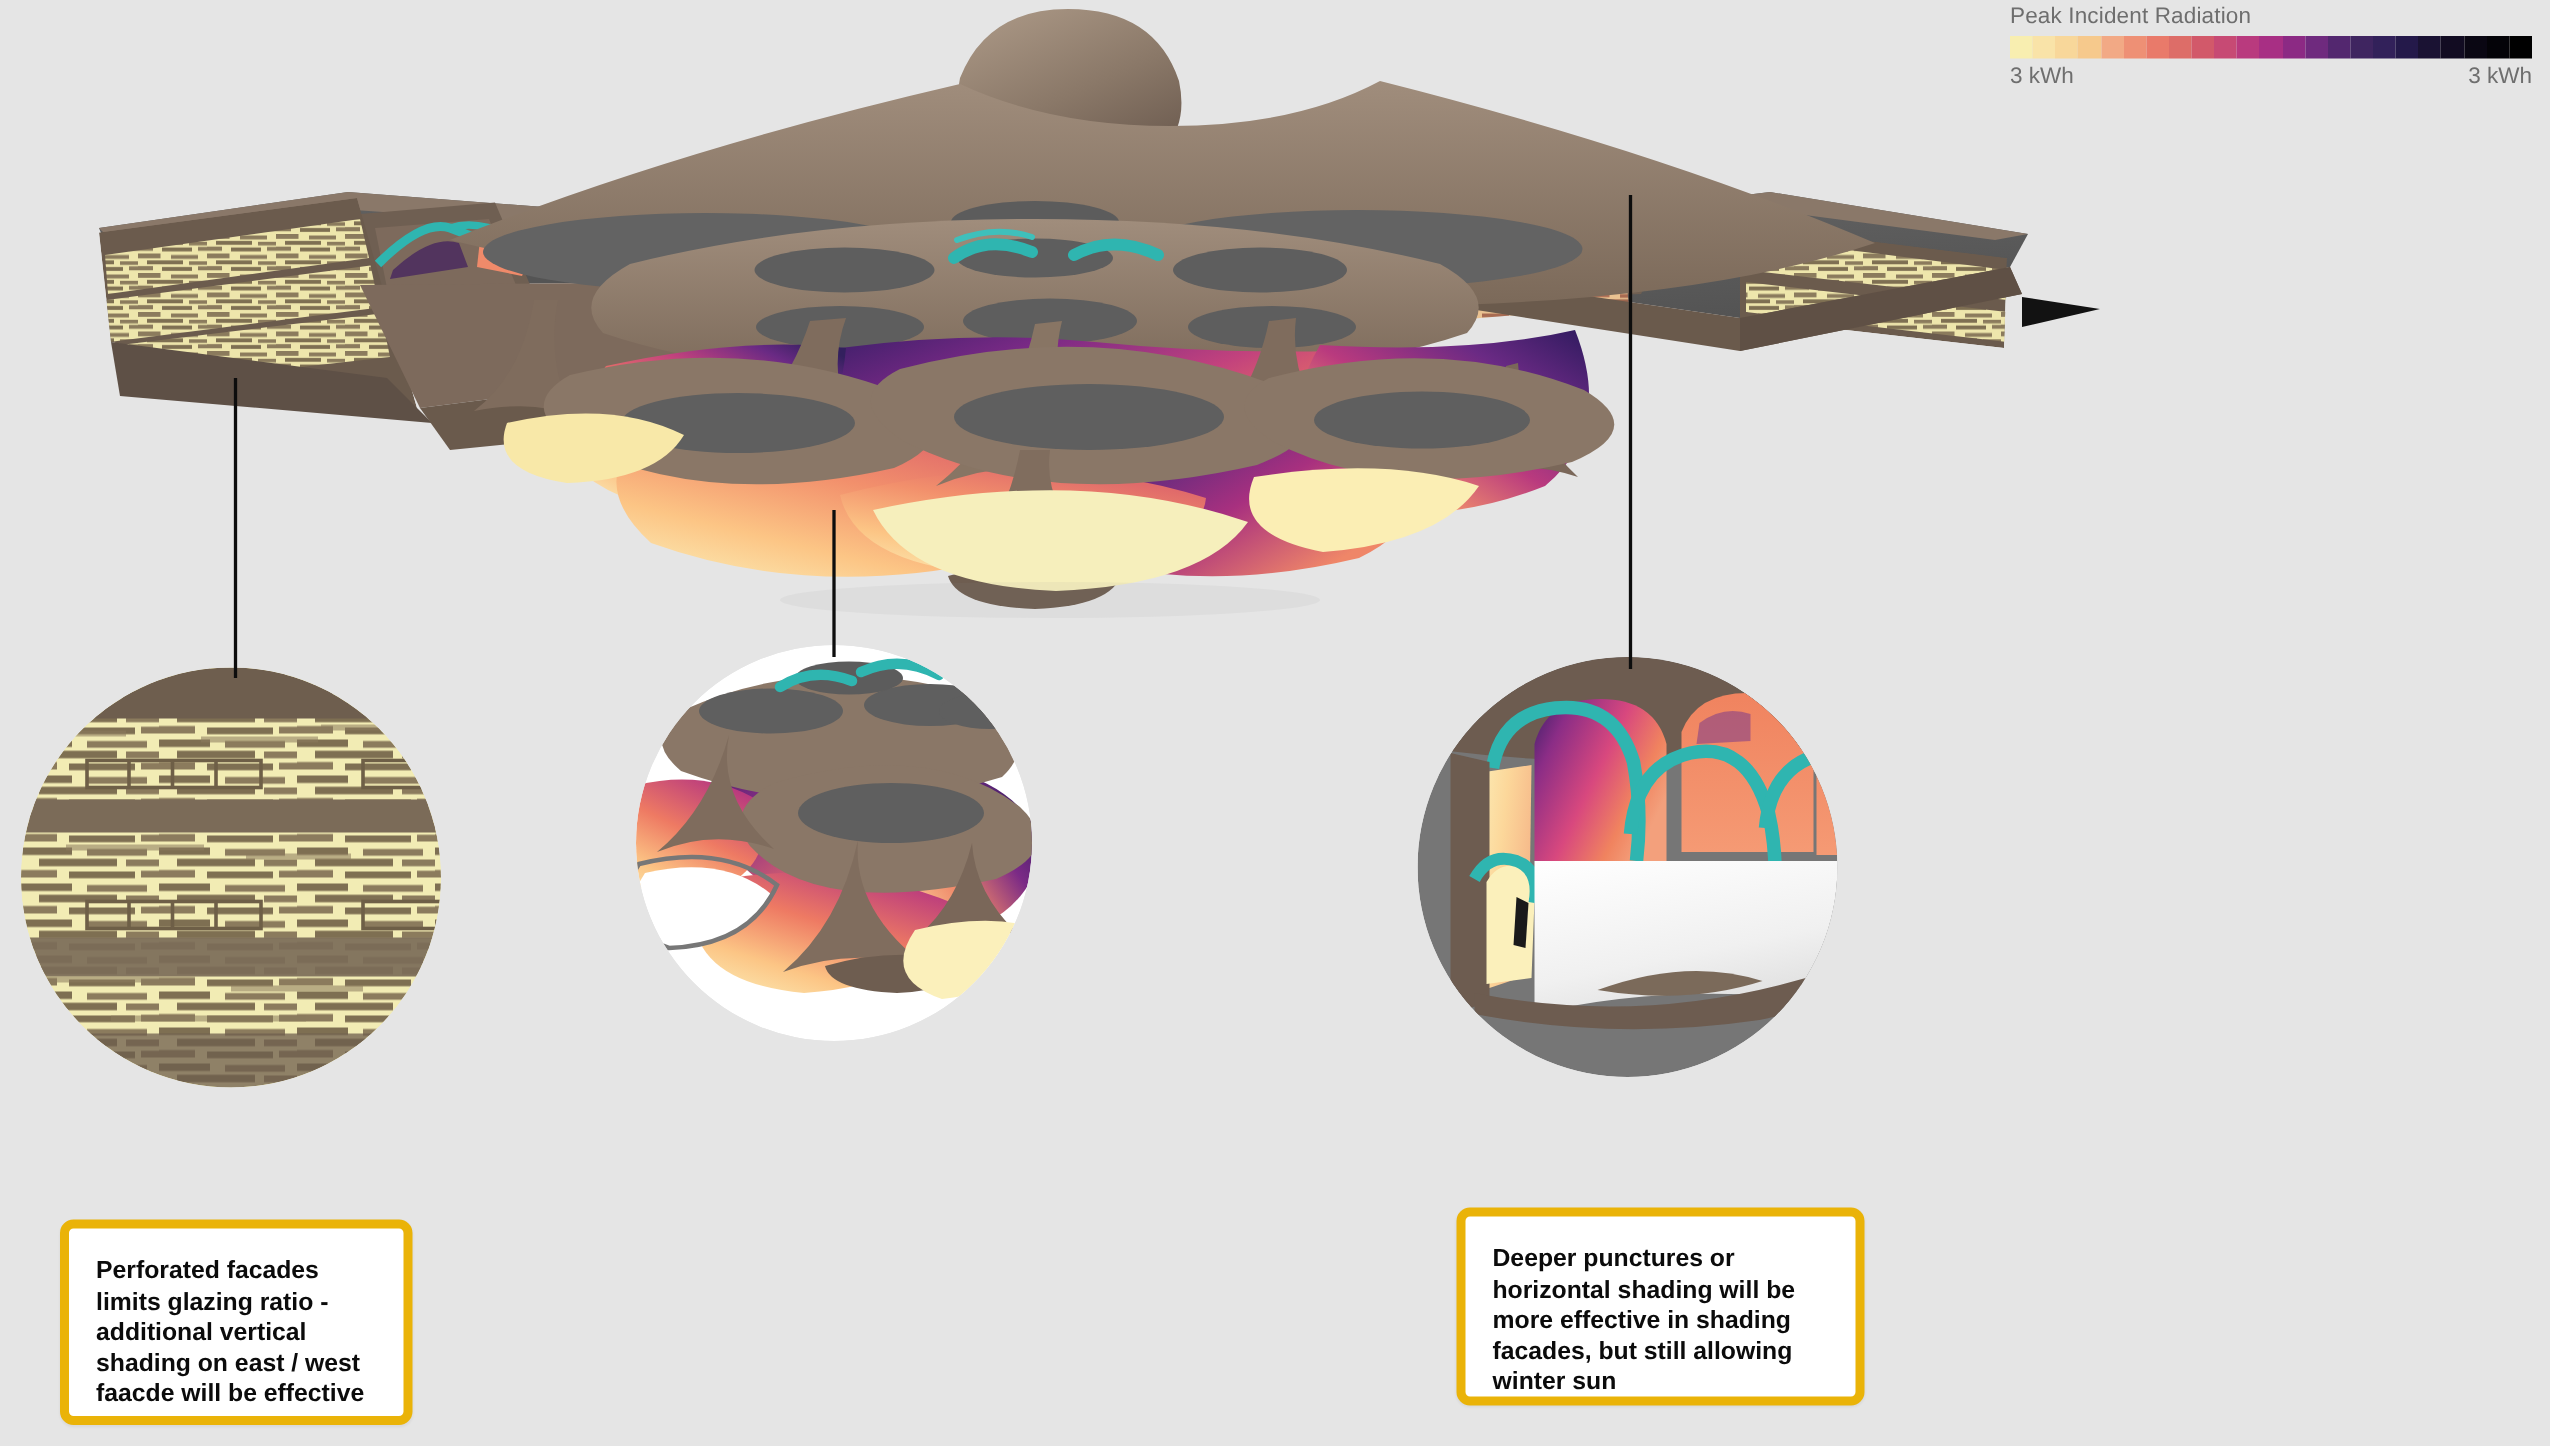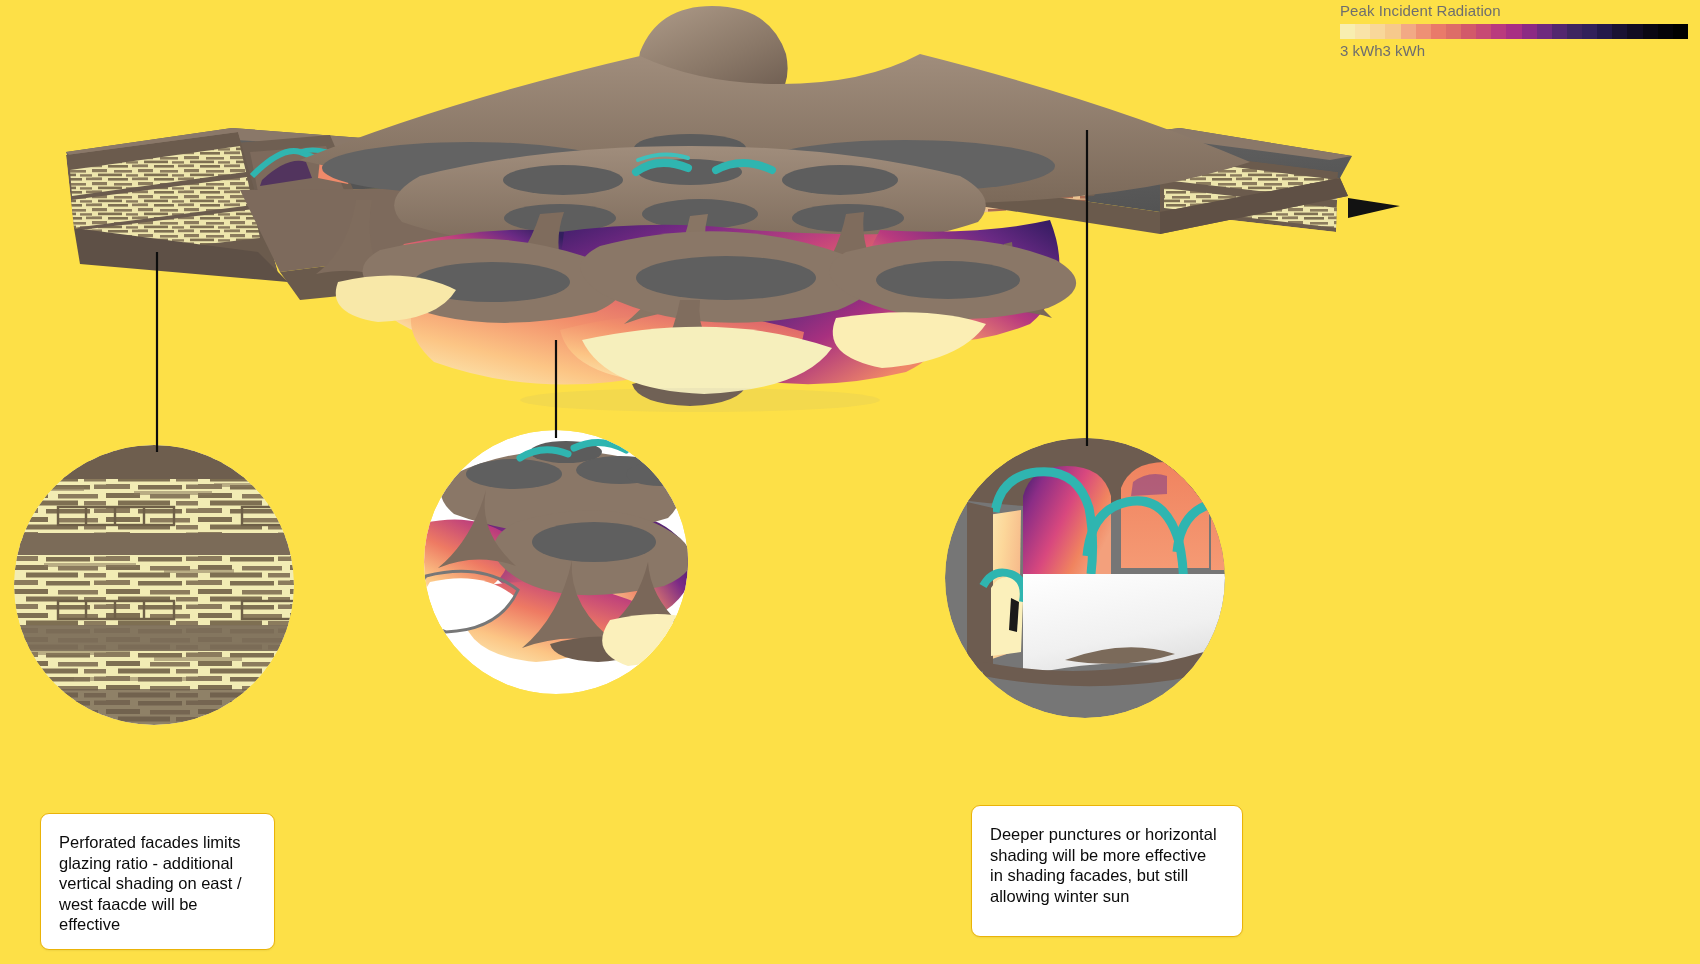--- a/index.html
+++ b/index.html
@@ -4,55 +4,55 @@
 <title>Peak Incident Radiation Analysis</title>
 <style>
   * { box-sizing: border-box; }
   html, body {
     margin: 0; padding: 0;
     width: 1700px; height: 964px;
     background: #ffffff;
     font-family: "Liberation Sans", sans-serif;
     overflow: hidden;
   }
-  #root { position: relative; width: 1700px; height: 964px; background:#fde047; }
+  #root { position: relative; width: 1700px; height: 964px; background:#e5e5e5; }
 
   
   .legend { position: absolute; left: 1340px; top: 2px; width: 348px; }
   .legend-title {
     font-size: 15px; color: #6e6e6e; letter-spacing: .1px;
     font-family: "Liberation Sans", sans-serif; line-height: 18px;
     margin-bottom: 4px;
   }
   .legend-bar { display: flex; width: 348px; height: 15px; }
   .legend-bar .sw { flex: 1 1 0; height: 100%; }
   .legend-labels {
-    display: flex; justify-content: flex-start;
+    display: flex; justify-content: space-between;
     font-size: 15px; color: #6e6e6e; margin-top: 3px;
   }
 
   
   .render { position: absolute; left: 0; top: 0; width: 1700px; height: 470px; }
 
   
   .leaders { position: absolute; left:0; top:0; width:1700px; height:964px; pointer-events:none; }
 
   
   .detail { position: absolute; border-radius: 50%; overflow: hidden; }
 
   
   .caption {
     position: absolute;
     background: #ffffff;
-    border: 1px solid #eab308;
+    border: 6px solid #eab308;
     border-radius: 9px;
     box-shadow: 0 1px 2px rgba(0,0,0,.06);
     padding: 18px 20px 20px 18px;
     font-size: 16.5px;
-    font-weight: normal;
+    font-weight: bold;
     line-height: 20.5px;
     color: #0b0b0b;
     font-family: "Liberation Sans", sans-serif;
   }
 </style>
 </head>
 <body>
 
 <div id="root">
 

